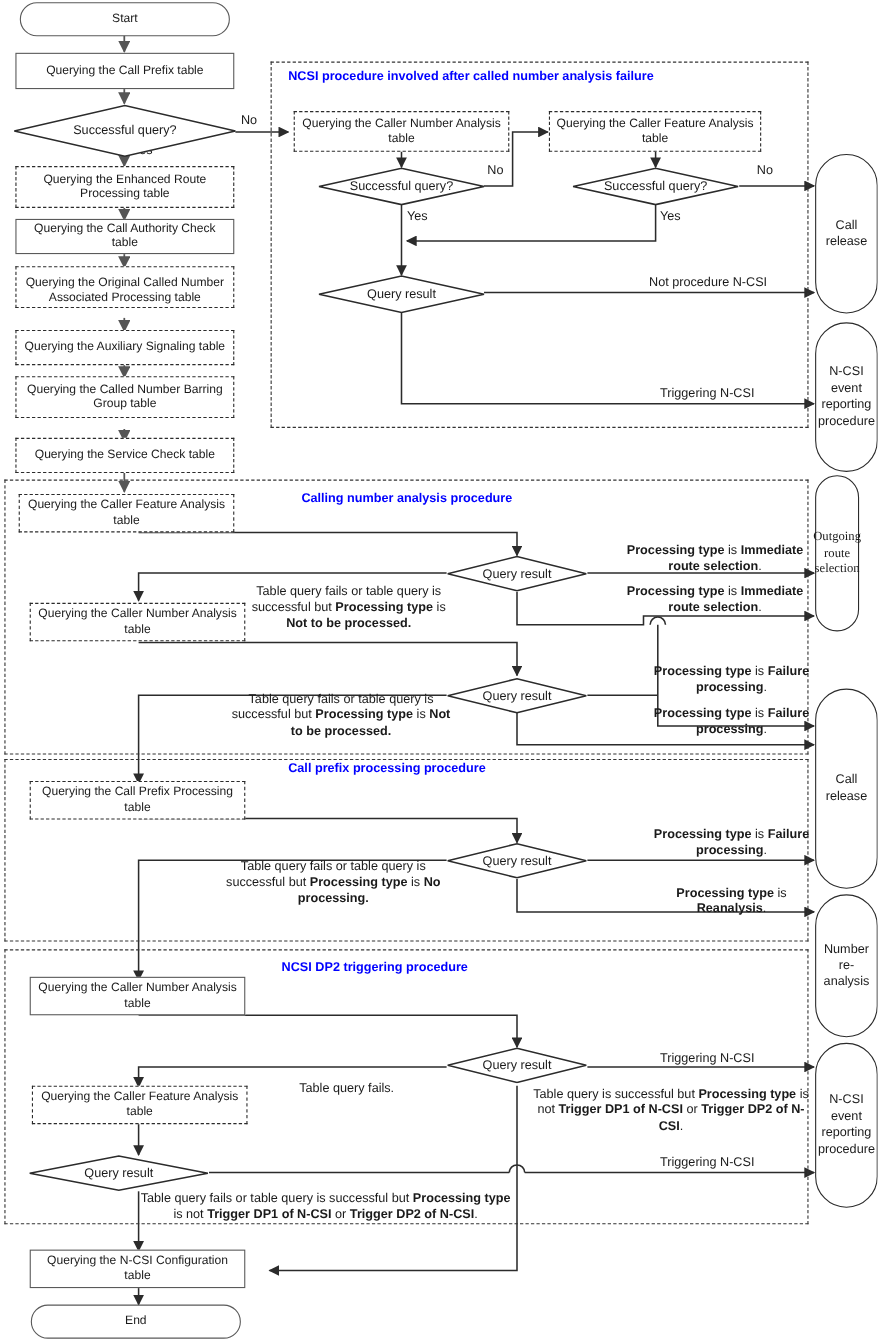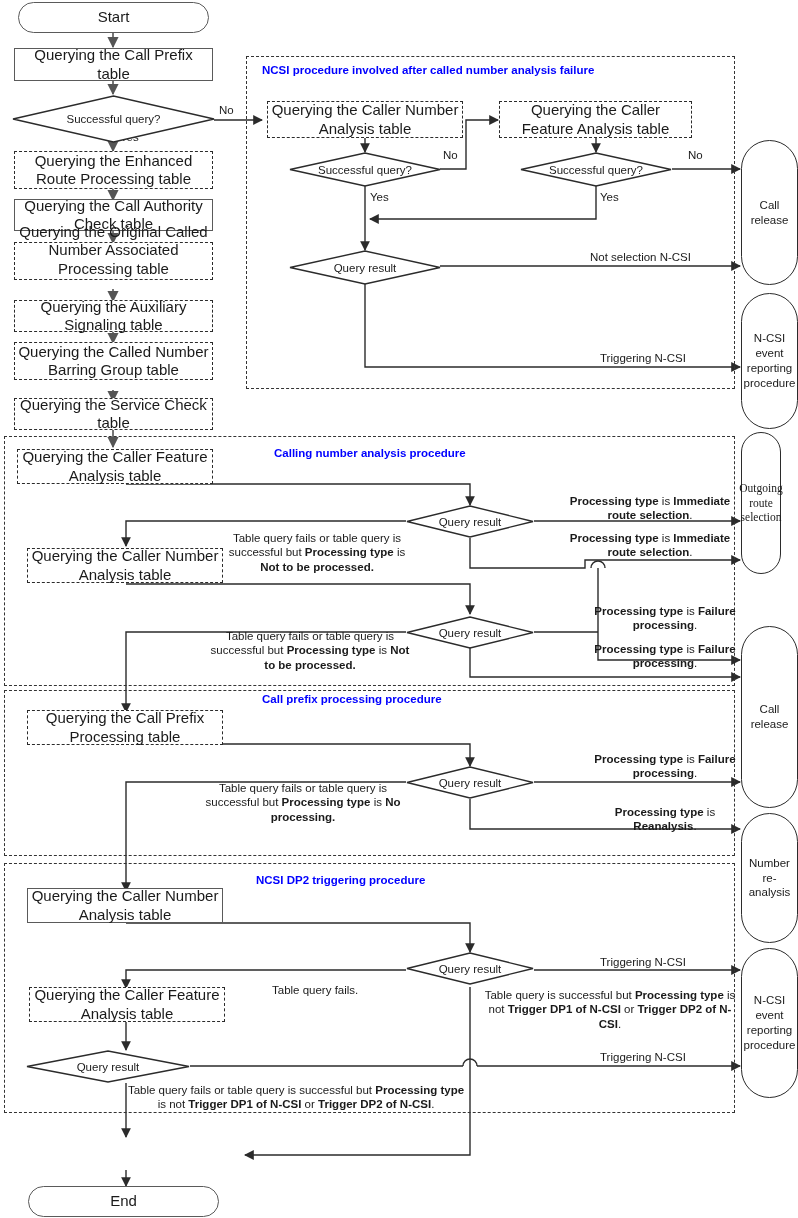--- a/index.html
+++ b/index.html
@@ -23,21 +23,21 @@
     pointer-events: none;
   }
   
   .node {
     position: absolute;
     box-sizing: border-box;
     display: flex;
     align-items: center;
     justify-content: center;
     text-align: center;
-    font-size: 15px;
+    font-size: 11px;
     line-height: 1.22;
     color: #1a1a1a;
     background: #ffffff;
     padding: 1px 3px;
   }
   .proc {
     border: 1.6px solid #5a5a5a;
   }
   .proc-dash {
     border: 1.6px dashed #2b2b2b;
@@ -270,21 +270,21 @@
   </div>
   <div class="elabel" style="left:688px; top:148px;">No</div>
   <div class="elabel" style="left:600px; top:190px;">Yes</div>
 
   <div class="decision" style="left:289px; top:250px; width:152px; height:35px;">
     <svg viewBox="0 0 152 35" preserveAspectRatio="none">
         <polygon points="1,17.5 76,1 151,17.5 76,34" fill="#fff" stroke="#2b2b2b" stroke-width="1.4"></polygon>
       </svg>
     <span class="dlabel">Query result</span>
   </div>
-  <div class="elabel" style="left:590px; top:250px;">Not selection N-CSI</div>
+  <div class="elabel" style="left:590px; top:250px;">Not procedure N-CSI</div>
   <div class="elabel" style="left:600px; top:351px;">Triggering N-CSI</div>
 
   <div class="node proc-dash" style="left:17px; top:449px; width:196px; height:35px;">
     <span>Querying the Caller Feature Analysis table</span>
   </div>
 
   <div class="node proc-dash" style="left:27px; top:548px; width:196px; height:35px;">
     <span>Querying the Caller Number Analysis table</span>
   </div>
 
@@ -350,20 +350,23 @@
 
   <div class="elabel" style="left:272px; top:983px;">Table query fails.</div>
 
   <div class="elabel ml" style="left:478px; top:988px; width:264px; text-align:center;">Table query is successful but <b>Processing type</b> is not <b>Trigger DP1 of N-CSI</b> or <b>Trigger DP2 of N-CSI</b>.</div>
 
   <div class="elabel ml" style="left:126px; top:1083px; width:340px; text-align:center;">Table query fails or table query is successful but <b>Processing type</b> is not <b>Trigger DP1 of N-CSI</b> or <b>Trigger DP2 of N-CSI</b>.</div>
 
   <div class="elabel" style="left:600px; top:955px;">Triggering N-CSI</div>
   <div class="elabel" style="left:600px; top:1050px;">Triggering N-CSI</div>
 
+  <div class="node proc" style="left:27px; top:1136px; width:196px; height:35px;">
+    <span>Querying the N-CSI Configuration table</span>
+  </div>
 
   <div class="node term" style="left:28px; top:1186px; width:191px; height:31px;">
     <span>End</span>
   </div>
 
   <div class="node term-tall" style="left:741px; top:140px; width:57px; height:145px;">
     <span>Call release</span>
   </div>
 
   <div class="node term-tall" style="left:741px; top:293px; width:57px; height:136px;">

